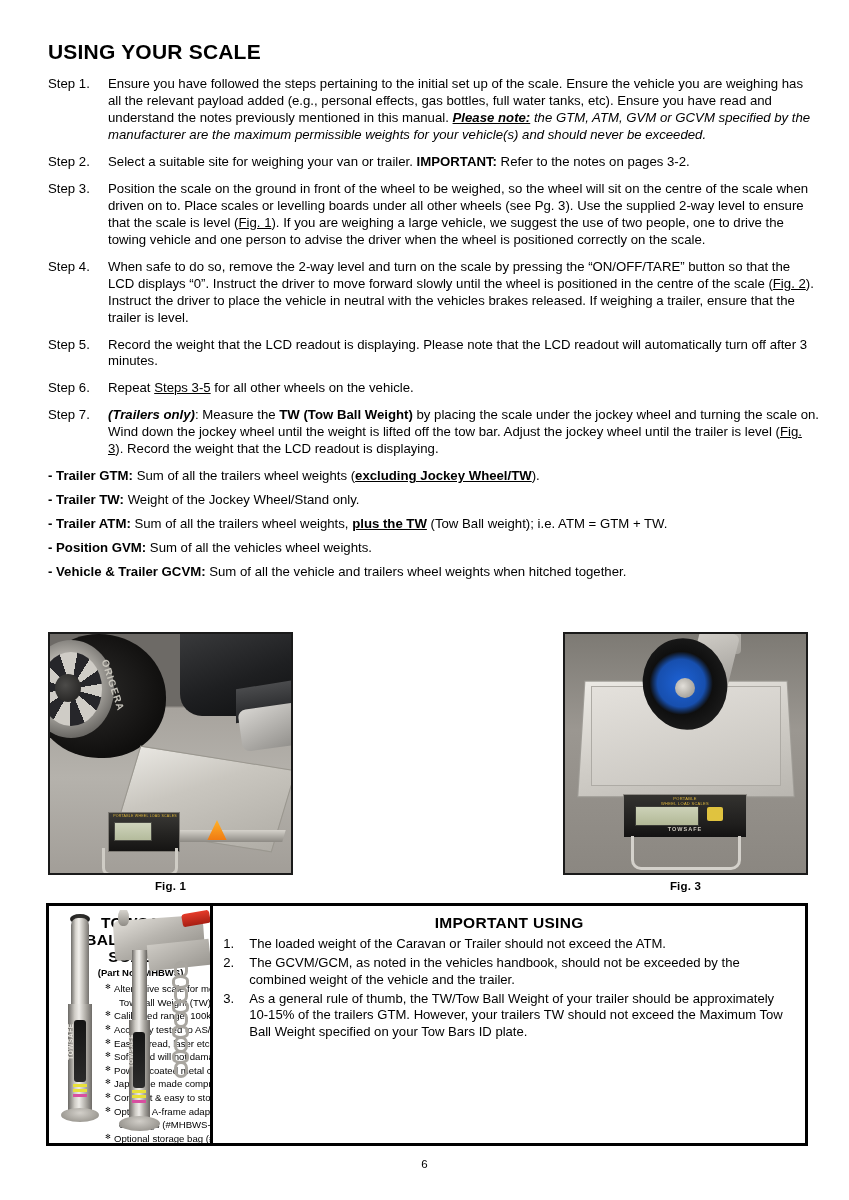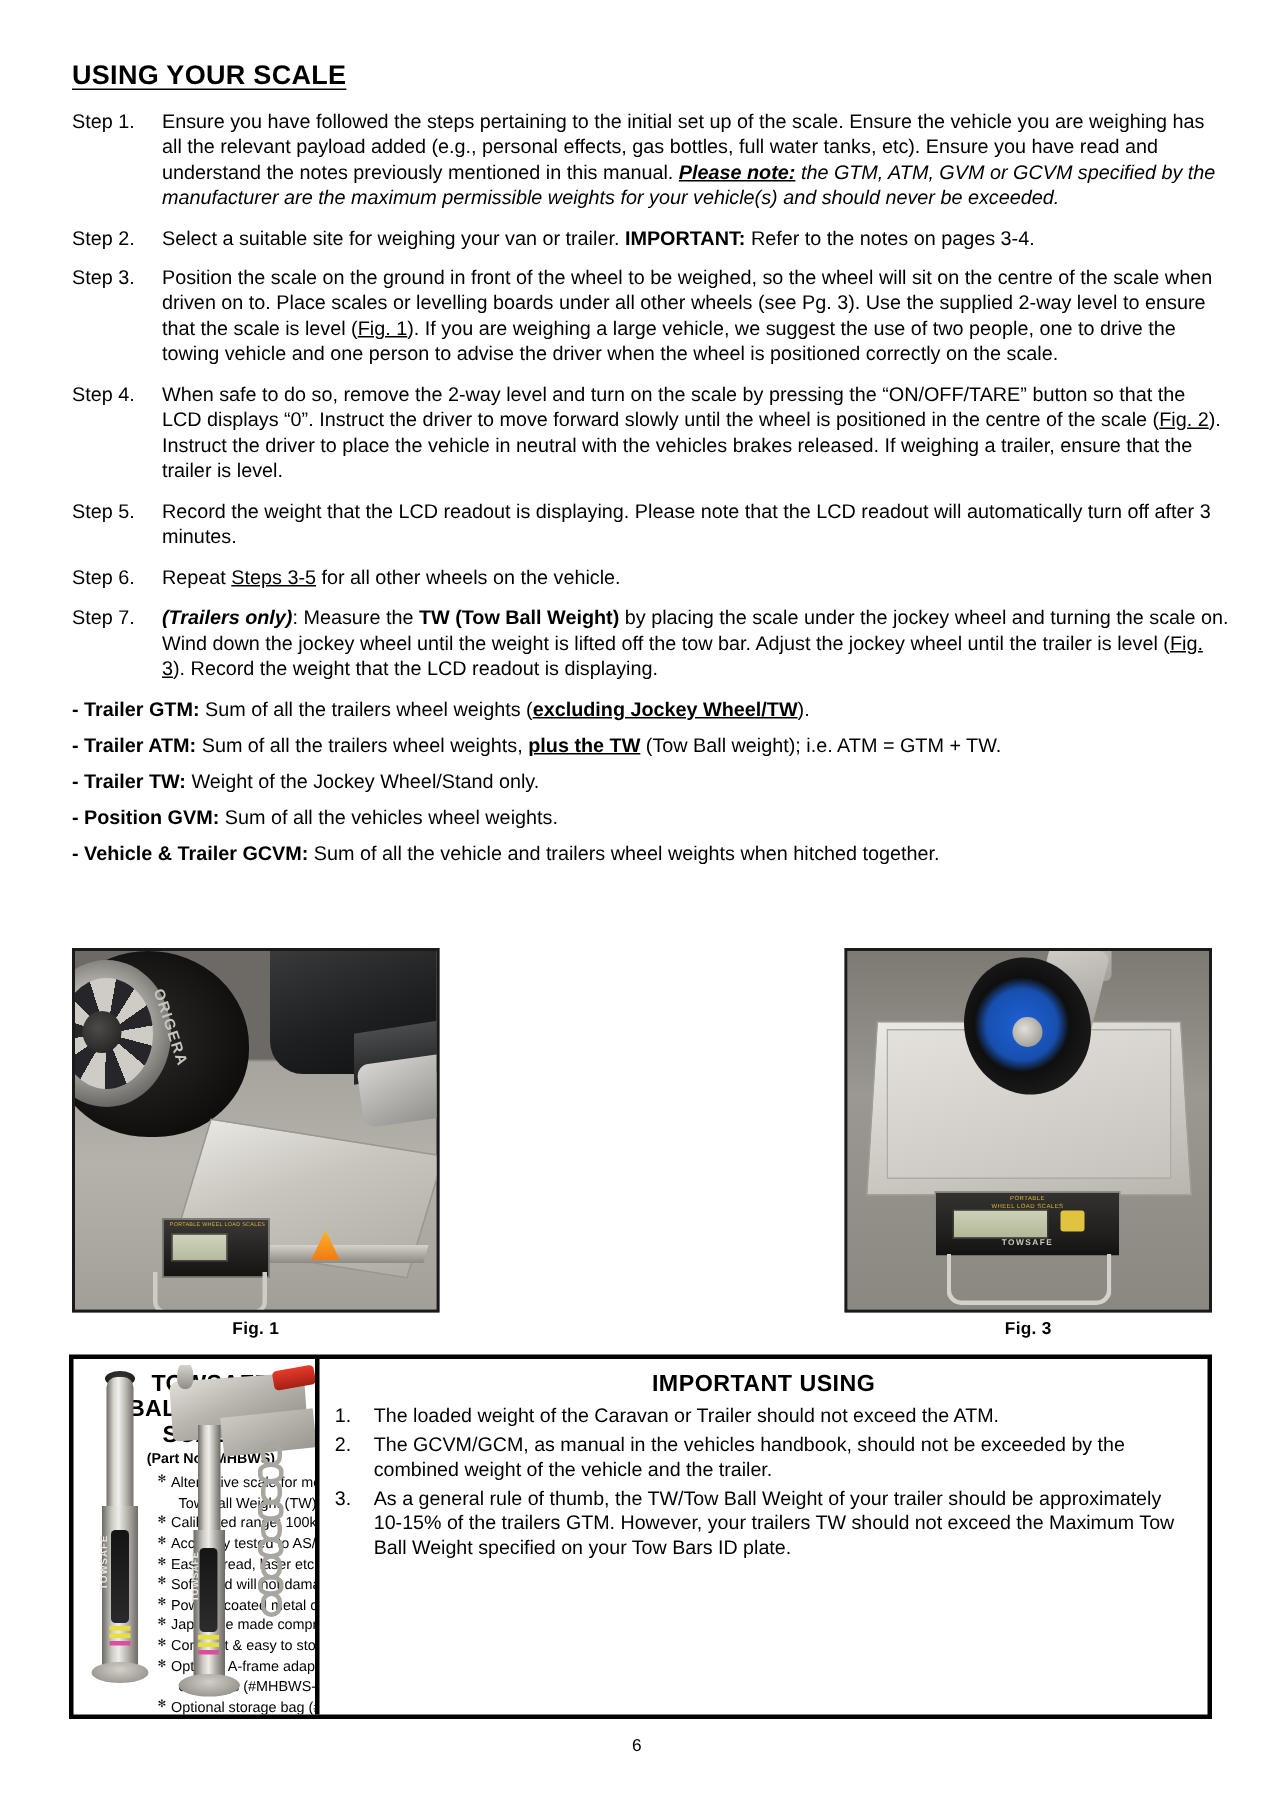--- a/index.html
+++ b/index.html
@@ -16,24 +16,23 @@
 
   .page {
     position: relative;
     width: 849px;
     height: 1200px;
     padding: 40px 30px 0 48px;
   }
 
   
   .page-heading {
-    font-size: 18px;
+    font-size: 21px;
     font-weight: bold;
     letter-spacing: 0.2px;
-    text-decoration: underline;
     text-underline-offset: 3px;
     margin: 0 0 12px 0;
     line-height: 1.15;
   }
 
   
   .steps { margin: 0; }
   .step {
     display: flex;
     align-items: flex-start;
@@ -490,21 +489,21 @@
 
   <h1 class="page-heading">USING YOUR SCALE</h1>
 
   <div class="steps" id="steps-list">
       <div class="step">
         <div class="step-label">Step 1.</div>
         <div class="step-body"><span>Ensure you have followed the steps pertaining to the initial set up of the scale. Ensure the vehicle you are weighing has all the relevant payload added (e.g., personal effects, gas bottles, full water tanks, etc). Ensure you have read and understand the notes previously mentioned in this manual. </span><span class="biu">Please note:</span><span class="ital"> the GTM, ATM, GVM or GCVM specified by the manufacturer are the maximum permissible weights for your vehicle(s) and should never be exceeded.</span></div>
       </div>
       <div class="step">
         <div class="step-label">Step 2.</div>
-        <div class="step-body"><span>Select a suitable site for weighing your van or trailer. </span><span class="bold">IMPORTANT:</span><span> Refer to the notes on pages 3-4.</span></div>
+        <div class="step-body"><span>Select a suitable site for weighing your van or trailer. </span><span class="bold">IMPORTANT:</span><span> Refer to the notes on pages 3-2.</span></div>
       </div>
       <div class="step">
         <div class="step-label">Step 3.</div>
         <div class="step-body"><span>Position the scale on the ground in front of the wheel to be weighed, so the wheel will sit on the centre of the scale when driven on to. Place scales or levelling boards under all other wheels (see Pg. 3). Use the supplied 2-way level to ensure that the scale is level (</span><span class="u">Fig. 1</span><span>). If you are weighing a large vehicle, we suggest the use of two people, one to drive the towing vehicle and one person to advise the driver when the wheel is positioned correctly on the scale.</span></div>
       </div>
       <div class="step">
         <div class="step-label">Step 4.</div>
         <div class="step-body"><span>When safe to do so, remove the 2-way level and turn on the scale by pressing the “ON/OFF/TARE” button so that the LCD displays “0”. Instruct the driver to move forward slowly until the wheel is positioned in the centre of the scale (</span><span class="u">Fig. 2</span><span>). Instruct the driver to place the vehicle in neutral with the vehicles brakes released. If weighing a trailer, ensure that the trailer is level.</span></div>
       </div>
       <div class="step">
@@ -516,22 +515,22 @@
         <div class="step-body"><span>Repeat </span><span class="u">Steps 3-5</span><span> for all other wheels on the vehicle.</span></div>
       </div>
       <div class="step">
         <div class="step-label">Step 7.</div>
         <div class="step-body"><span class="bi">(Trailers only)</span><span>: Measure the </span><span class="bold">TW (Tow Ball Weight)</span><span> by placing the scale under the jockey wheel and turning the scale on. Wind down the jockey wheel until the weight is lifted off the tow bar. Adjust the jockey wheel until the trailer is level (</span><span class="u">Fig. 3</span><span>). Record the weight that the LCD readout is displaying.</span></div>
       </div>
     </div>
 
   <div class="defs" id="defs-list">
       <div class="def-line"><span class="bold">- Trailer GTM:</span><span> Sum of all the trailers wheel weights (</span><span class="bu">excluding Jockey Wheel/TW</span><span>).</span></div>
+      <div class="def-line"><span class="bold">- Trailer TW:</span><span> Weight of the Jockey Wheel/Stand only.</span></div>
       <div class="def-line"><span class="bold">- Trailer ATM:</span><span> Sum of all the trailers wheel weights, </span><span class="bu">plus the TW</span><span> (Tow Ball weight); i.e. ATM = GTM + TW.</span></div>
-      <div class="def-line"><span class="bold">- Trailer TW:</span><span> Weight of the Jockey Wheel/Stand only.</span></div>
       <div class="def-line"><span class="bold">- Position GVM:</span><span> Sum of all the vehicles wheel weights.</span></div>
       <div class="def-line"><span class="bold">- Vehicle &amp; Trailer GCVM:</span><span> Sum of all the vehicle and trailers wheel weights when hitched together.</span></div>
     </div>
 
   <div class="figures">
 
     <div class="figure">
       <div class="fig-frame">
         <div class="f1-floor"></div>
         <div class="f1-bumper"></div>
@@ -642,21 +641,21 @@
 
     <div class="panel-right">
       <div class="notes-title">IMPORTANT USING</div>
       <ol class="notes-list" id="notes-list">
           <li>
             <span class="note-num">1.</span>
             <span class="note-txt">The loaded weight of the Caravan or Trailer should not exceed the ATM.</span>
           </li>
           <li>
             <span class="note-num">2.</span>
-            <span class="note-txt">The GCVM/GCM, as manual in the vehicles handbook, should not be exceeded by the combined weight of the vehicle and the trailer.</span>
+            <span class="note-txt">The GCVM/GCM, as noted in the vehicles handbook, should not be exceeded by the combined weight of the vehicle and the trailer.</span>
           </li>
           <li>
             <span class="note-num">3.</span>
             <span class="note-txt">As a general rule of thumb, the TW/Tow Ball Weight of your trailer should be approximately 10-15% of the trailers GTM. However, your trailers TW should not exceed the Maximum Tow Ball Weight specified on your Tow Bars ID plate.</span>
           </li>
         </ol>
     </div>
 
   </div>
 

